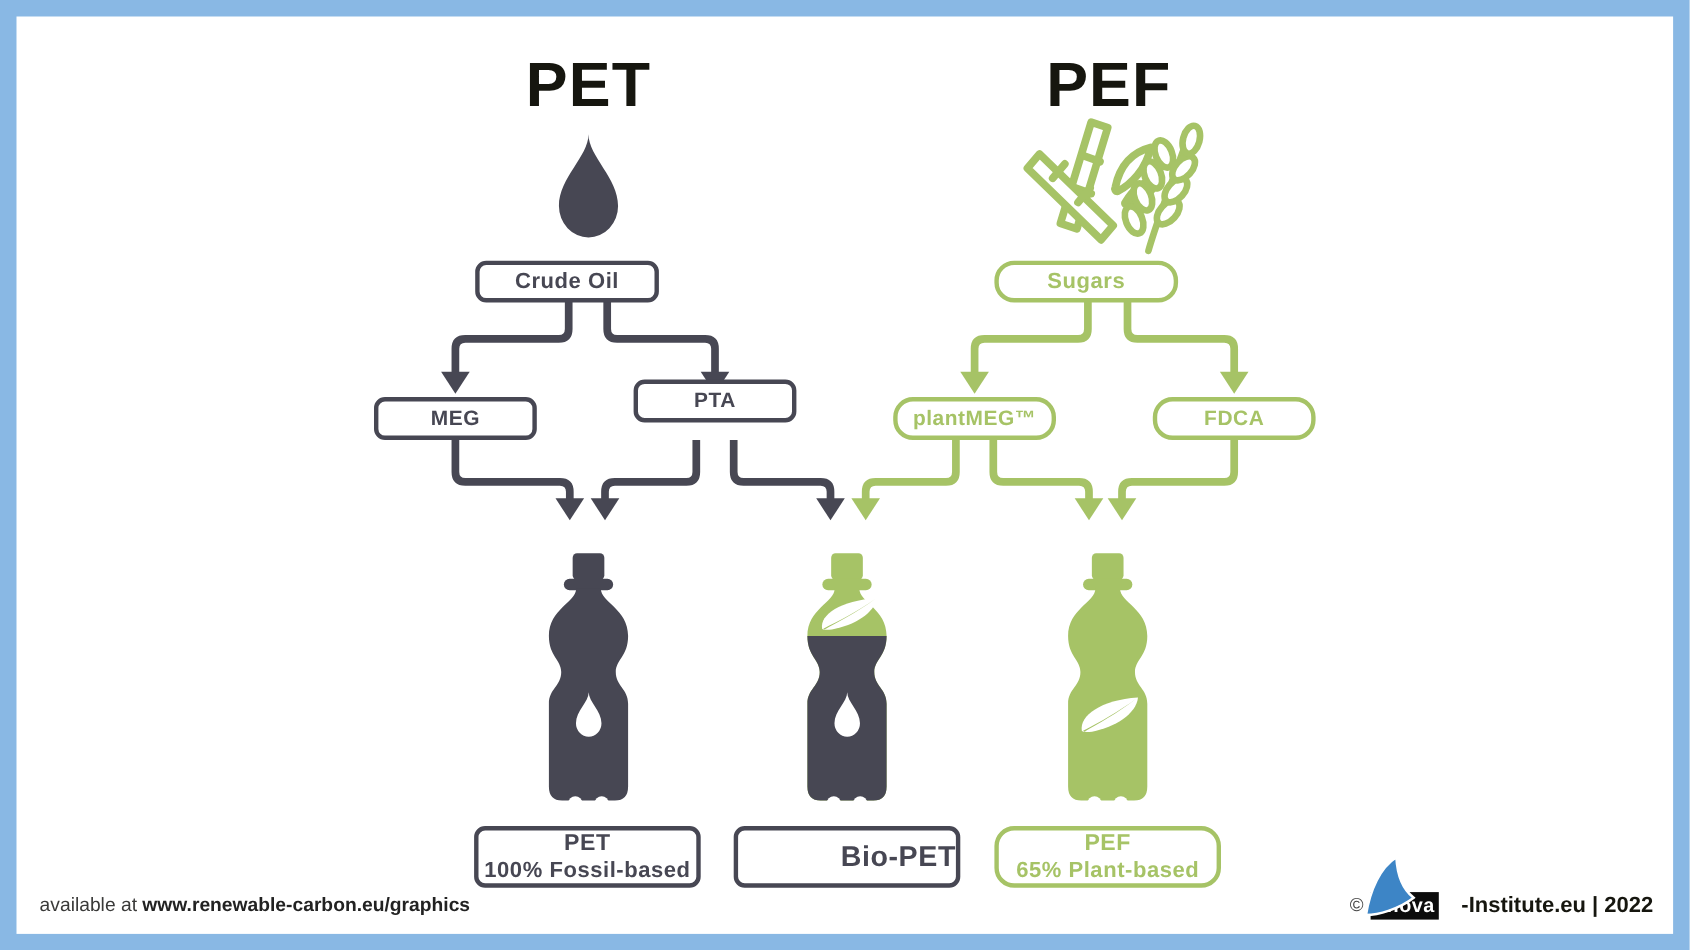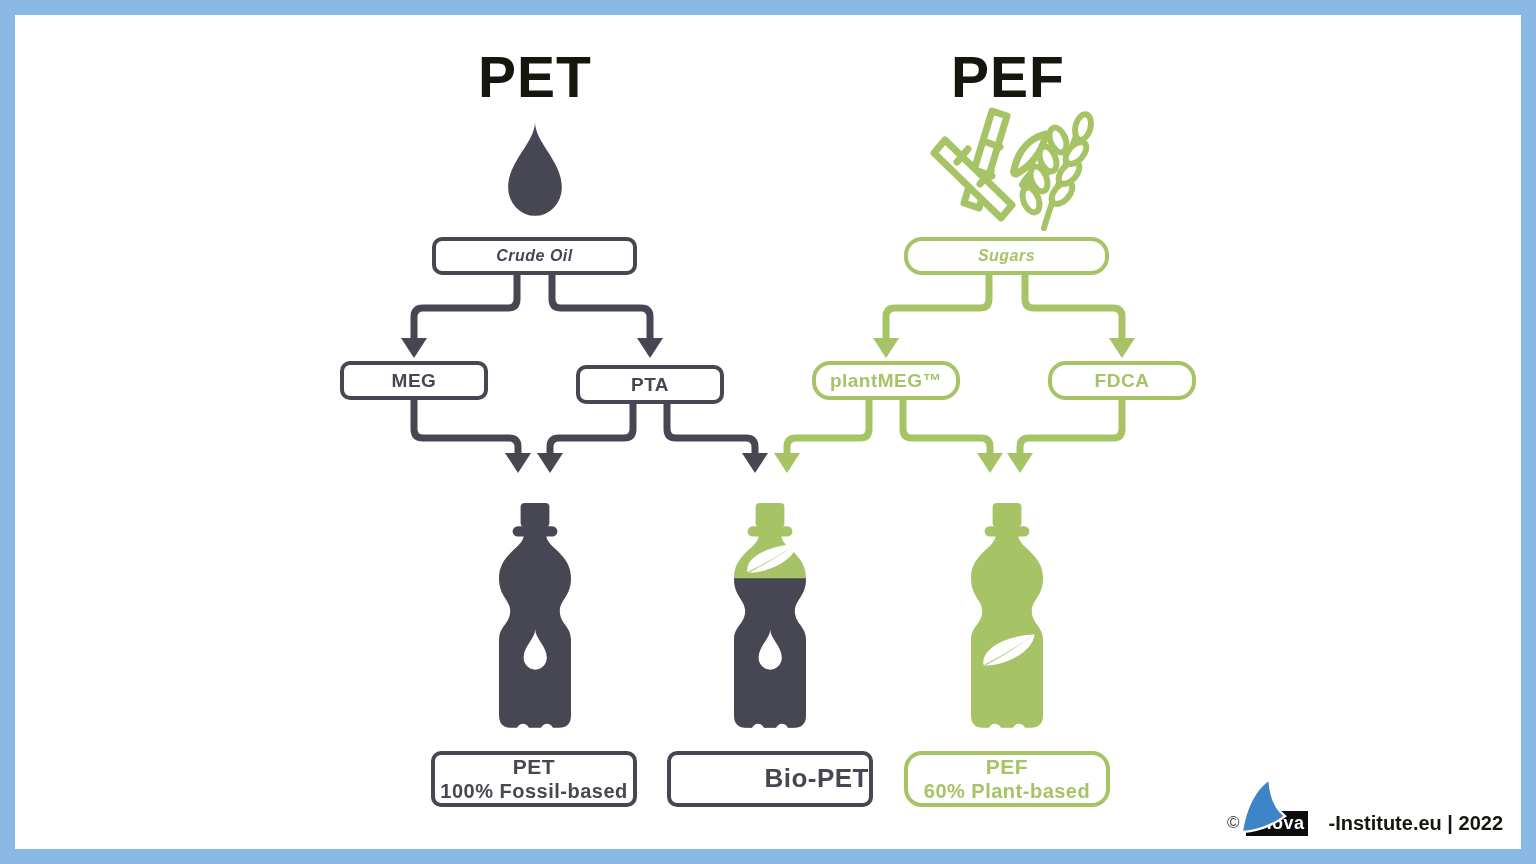--- a/index.html
+++ b/index.html
@@ -6,21 +6,21 @@
   html,body { width:1536px; height:864px; font-family:"Liberation Sans","DejaVu Sans",sans-serif; }
   .frame { position:relative; width:1536px; height:864px; background:#89b8e4; overflow:hidden; }
   .canvas { position:absolute; left:15px; top:15px; right:15px; bottom:15px; background:#ffffff; }
   .title { position:absolute; width:240px; text-align:center; font-size:57px; font-weight:bold;
            letter-spacing:1px; color:#16160f; }
   #diagram-svg { position:absolute; left:0; top:0; pointer-events:none; }
   .node { position:absolute; background:#fff; border:4px solid #474753; border-radius:10px;
           display:flex; align-items:center; justify-content:center;
           font-weight:bold; color:#474753; letter-spacing:0.5px; }
   .node.green { border-color:#a6c366; color:#a6c366;border-radius:18px; }
-  .node.src  { width:205px; height:38px; font-size:16px;font-style:italic; }
+  .node.src  { width:167px; height:38px; font-size:20px; }
   .node.mid  { width:148px; height:39px; font-size:19px; }
   .node.product { width:206px; height:56px; flex-direction:column; line-height:1.15; }
   .node.product .pname { font-size:21px; }
   .node.product .psub  { font-size:20px; }
   .node.product.single { font-size:26px;align-items:flex-end; }
   .footer-left { position:absolute; left:36px; top:812px; font-size:17.5px; color:#3a3a39; }
   .footer-left b { color:#222; }
   .footer-right { position:absolute; right:33px; top:806px; height:34px;
                   display:flex; align-items:center; font-size:20px; color:#16160f; font-weight:bold; }
   .copy-sym { font-weight:normal; font-size:17px; color:#444; margin-right:7px; }
@@ -138,36 +138,37 @@
       </g>
       <circle cx="35" cy="284" r="8" fill="#ffffff"></circle>
       <circle cx="65" cy="284" r="8" fill="#ffffff"></circle>
     </g>
   </svg>
 
   <div class="node src" style="left:432px; top:237px;">Crude Oil</div>
   <div class="node src green" style="left:904px; top:237px;">Sugars</div>
 
   <div class="node mid" style="left:340px; top:361px;">MEG</div>
-  <div class="node mid" style="left:576px; top:365px;">PTA</div>
+  <div class="node mid" style="left:576px; top:345px;">PTA</div>
   <div class="node mid green" style="left:812px; top:361px;">plantMEG™</div>
   <div class="node mid green" style="left:1048px; top:361px;">FDCA</div>
 
   <div class="node product" style="left:431px; top:751px;">
     <span class="pname">PET</span>
     <span class="psub">100% Fossil-based</span>
   </div>
   <div class="node product single" style="left:667px; top:751px;">
     <span class="pname" style="font-size:26px;">Bio-PET</span>
   </div>
   <div class="node product green" style="left:904px; top:751px;">
     <span class="pname">PEF</span>
-    <span class="psub">60% Plant-based</span>
+    <span class="psub">65% Plant-based</span>
   </div>
 
+  <div class="footer-left"><span>available at </span><b>www.renewable-carbon.eu/graphics</b></div>
 
   <div class="footer-right">
     <span class="copy-sym">©</span>
     <span class="nova-box">
       <svg class="nova-sail" width="48" height="58" viewBox="0 0 52 60">
         <path d="M3,58 C7,33 17,11 33,1 C34,21 41,34 50,41 C36,52 15,58 3,58 Z" fill="#3d85c6" stroke="#ffffff" stroke-width="2.5"></path>
       </svg>
       <span>nova</span>
     </span>
     <span class="credit-suffix">-Institute.eu | 2022</span>

